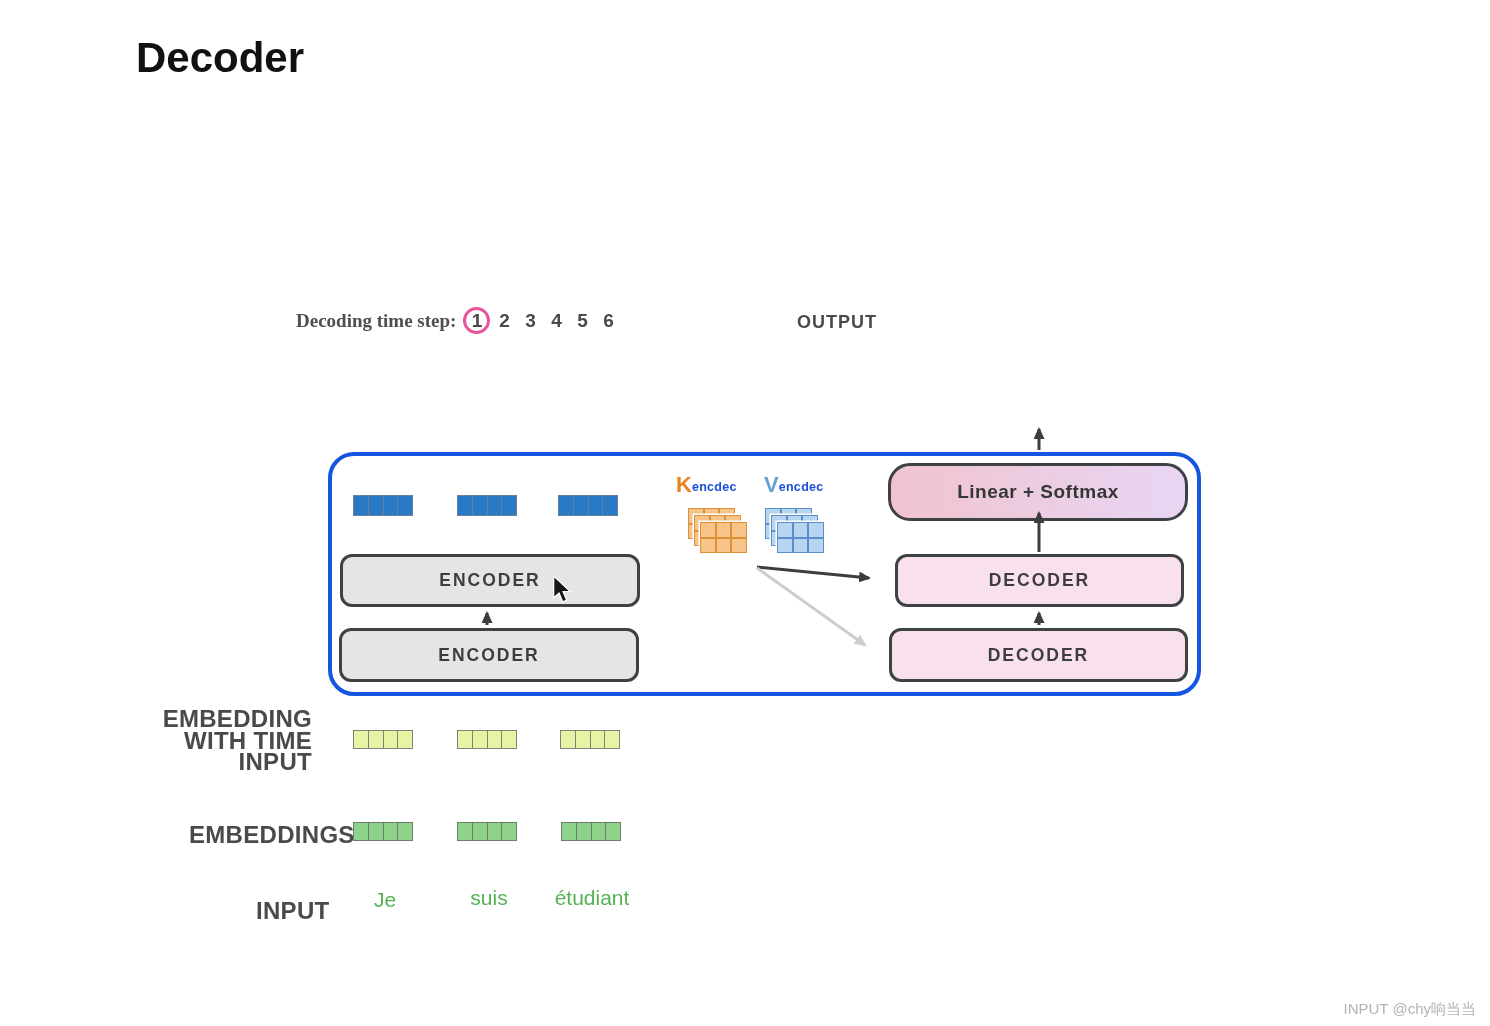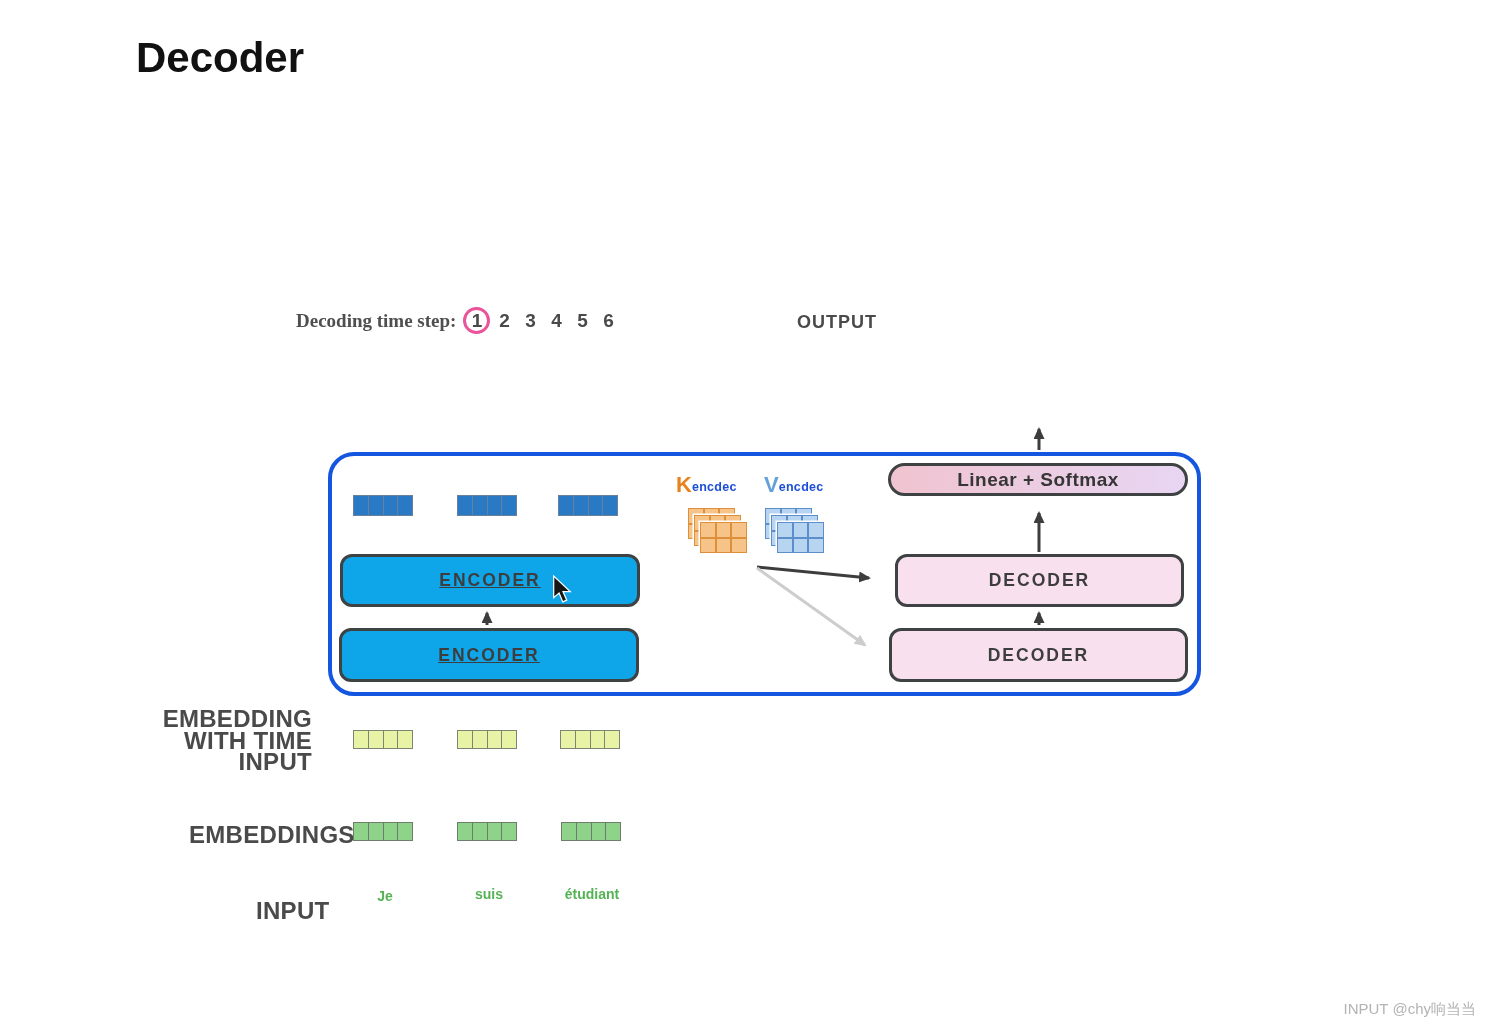--- a/index.html
+++ b/index.html
@@ -15,21 +15,21 @@
   .ts-label{margin-right:6px;font-family:Liberation Serif, serif;}
   .ts-num{width:26px;text-align:center;color:#4a4a4a;}
   .ring{width:27px;height:27px;border:3px solid #e9549b;border-radius:50%;display:flex;align-items:center;justify-content:center;margin:0 1px;box-sizing:border-box;}
   
   .output{left:797px;top:312px;font-size:18px;font-weight:600;letter-spacing:1px;color:#4a4a4a;}
   
   .container-box{left:328px;top:452px;width:865px;height:236px;border:4px solid #1456e0;border-radius:26px;background:transparent;}
   
   .block{border:3px solid #3f4243;border-radius:12px;display:flex;align-items:center;justify-content:center;
          font-size:17.5px;font-weight:700;letter-spacing:2px;color:#3d3d3d;box-sizing:border-box;}
-  .encoder{background:#0ea5e9;text-decoration:underline;}
+  .encoder{background:#e5e5e5;}
   .decoder{background:#f8e0ef;}
   .linear{background:linear-gradient(90deg,#f0c3cf 0%,#e8d6f4 100%);border-radius:22px;font-size:19px;font-weight:600;letter-spacing:0.5px;color:#363636;}
   
   .vec{display:flex;}
   .vec .cell{width:16px;box-sizing:border-box;margin-left:-1.2px;}
   .vec .cell:first-child{margin-left:0;}
   .vec.blue .cell{height:21px;background:#2a79c5;border:1.2px solid #68809c;}
   .vec.time .cell{height:19px;background:#e9f3a6;border:1.4px solid #7d8575;}
   .vec.emb  .cell{height:19px;background:#8fd289;border:1.4px solid #6d7d6d;}
   
@@ -40,21 +40,21 @@
   
   .matrix-stack{width:62px;height:46px;}
   .layer{position:absolute;width:47px;height:31px;display:grid;grid-template-columns:repeat(3,1fr);grid-template-rows:repeat(2,1fr);box-shadow:0 0 0 1.5px #ffffff;}
   .mstack-k .mcell{background:#f6c488;border:1.2px solid #dd8f3a;}
   .mstack-v .mcell{background:#b7d4f1;border:1.2px solid #5c8ec9;}
   .mcell{box-sizing:border-box;}
   
   .side-label{font-size:24px;font-weight:700;color:#4a4a4a;letter-spacing:0.3px;}
   .stack-right{width:162px;text-align:right;line-height:21.5px;}
   
-  .token{font-size:14px;font-weight:700;color:#55b355;transform:translateX(-50%);}
+  .token{font-size:21px;font-weight:400;color:#55b355;transform:translateX(-50%);}
   
   .watermark{right:14px;bottom:7px;font-size:15px;color:#b3b3b3;}
   
   .overlay{left:0;top:0;pointer-events:none;}
 </style>
 </head>
 <body>
 
 <div class="abs title">Decoder</div>
 
@@ -92,21 +92,21 @@
     <div class="cell"></div>
     <div class="cell"></div>
   </div>
 
 <div class="abs block encoder" style="left:340px;top:554px;width:300px;height:53px;">ENCODER</div>
 <div class="abs block encoder" style="left:339px;top:628px;width:300px;height:54px;">ENCODER</div>
 
 <div class="abs block decoder" style="left:895px;top:554px;width:289px;height:53px;">DECODER</div>
 <div class="abs block decoder" style="left:889px;top:628px;width:299px;height:54px;">DECODER</div>
 
-<div class="abs block linear" style="left:888px;top:463px;width:300px;height:33px;">Linear + Softmax</div>
+<div class="abs block linear" style="left:888px;top:463px;width:300px;height:58px;">Linear + Softmax</div>
 
 <div class="abs kv-label" style="left:676px;top:472px;">
   <span class="kmain kcol">K</span>
   <span class="ksub">encdec</span>
 </div>
 <div class="abs kv-label" style="left:764px;top:472px;">
   <span class="kmain vcol">V</span>
   <span class="ksub">encdec</span>
 </div>
 

